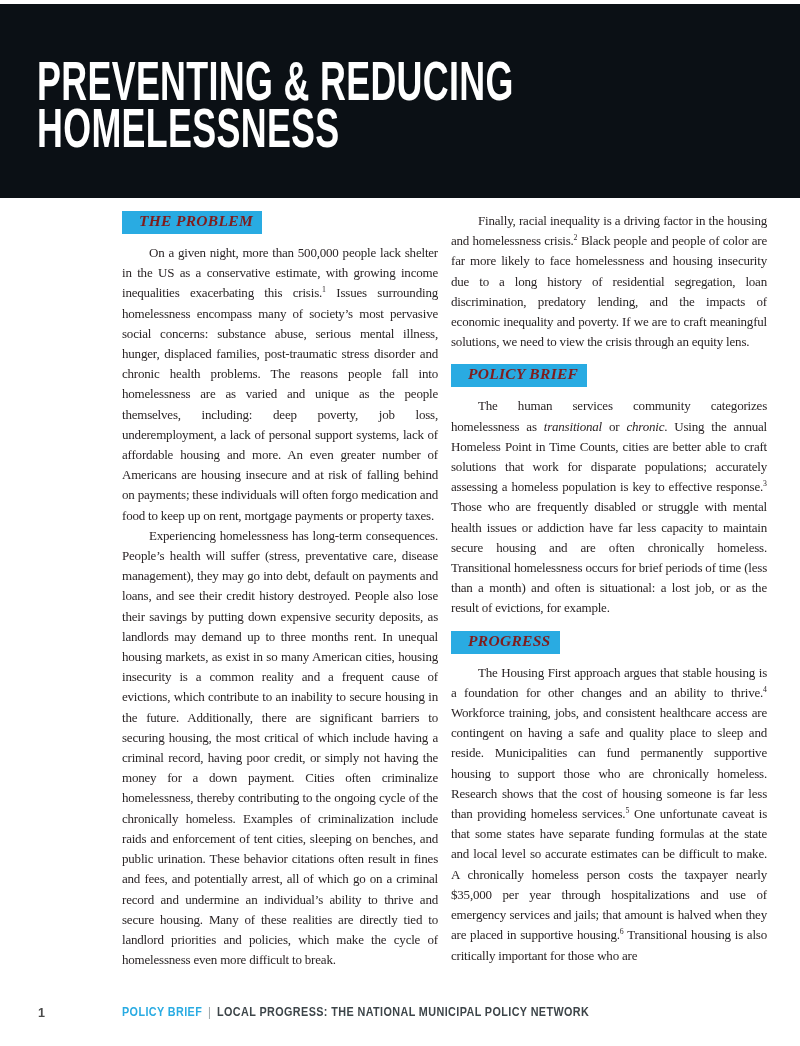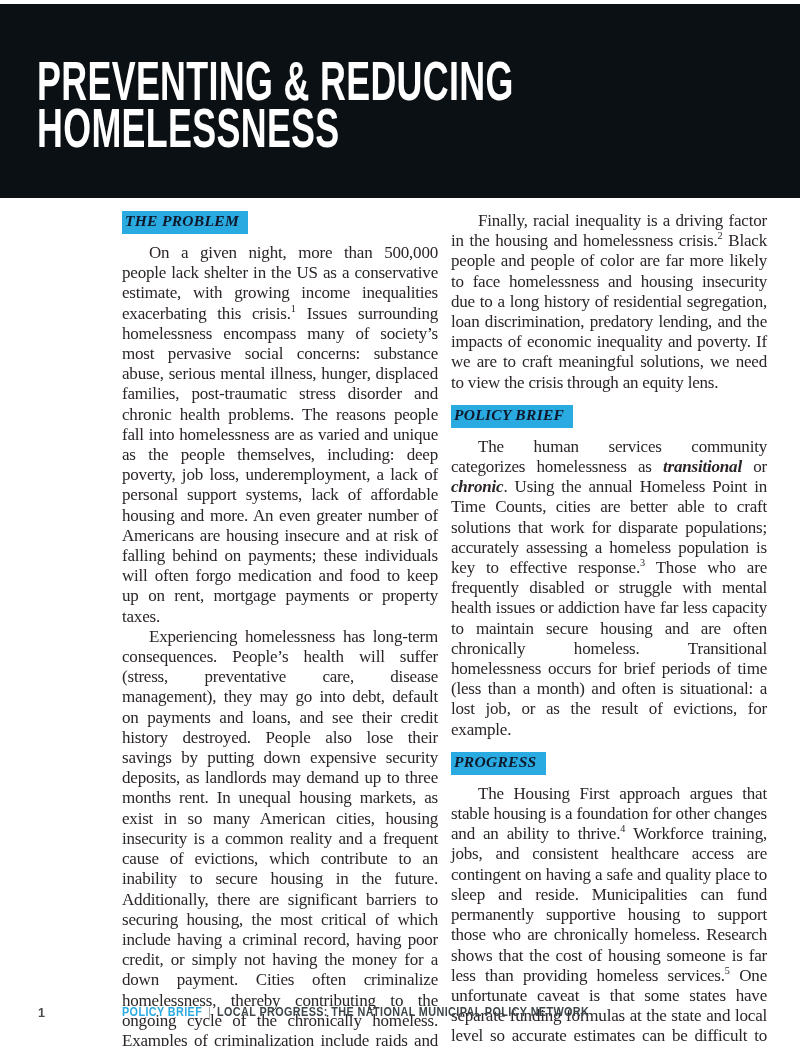--- a/index.html
+++ b/index.html
@@ -21,34 +21,34 @@
     white-space:nowrap; transform:scaleX(0.64); transform-origin:0 0;
     letter-spacing:0.5px;
   }
   
   .content {
     position:absolute; top:207px; left:122px; width:646px;
     display:flex; gap:13px;
   }
   .col { width:316px; }
   .col p {
-    font-size:17px; line-height:20.2px; letter-spacing:-0.2px;
+    font-size:13px; line-height:20.2px; letter-spacing:-0.2px;
     text-align:justify; text-indent:27px;
     color:var(--body-text, #2B2526);
   }
   .col h2 {
     display:inline-block;
     font-family:"Liberation Serif", serif; font-style:italic; font-weight:700;
     font-size:15.5px; line-height:16px; letter-spacing:0.3px;
-    color:#0f172a; background:var(--accent, #29ABE2);
-    padding:2px 9px 5px 3px; margin:12px 0 9px 0;
+    color:#7f1d1d; background:var(--accent, #29ABE2);
+    padding:2px 9px 5px 17px; margin:12px 0 9px 0;
   }
   .col h2:first-child { margin-top:0; }
   .col sup { font-size:0.6em; line-height:0; vertical-align:super; letter-spacing:0; }
-  .col em { font-style:italic;font-weight:bold; }
+  .col em { font-style:italic; }
   
   .footer { position:absolute; top:1000px; left:0; width:800px; height:24px;
     font-family:"Liberation Sans", sans-serif; font-weight:700; }
   .page-number { position:absolute; left:38px; top:2px; font-size:12.5px; color:#4a4a4a; }
   .footer-line {
     position:absolute; left:122px; top:0; white-space:nowrap;
     font-size:13.5px; letter-spacing:0.5px;
     transform:scaleX(0.8); transform-origin:0 0;
     color:var(--footer-text, #3D4549);
   }

